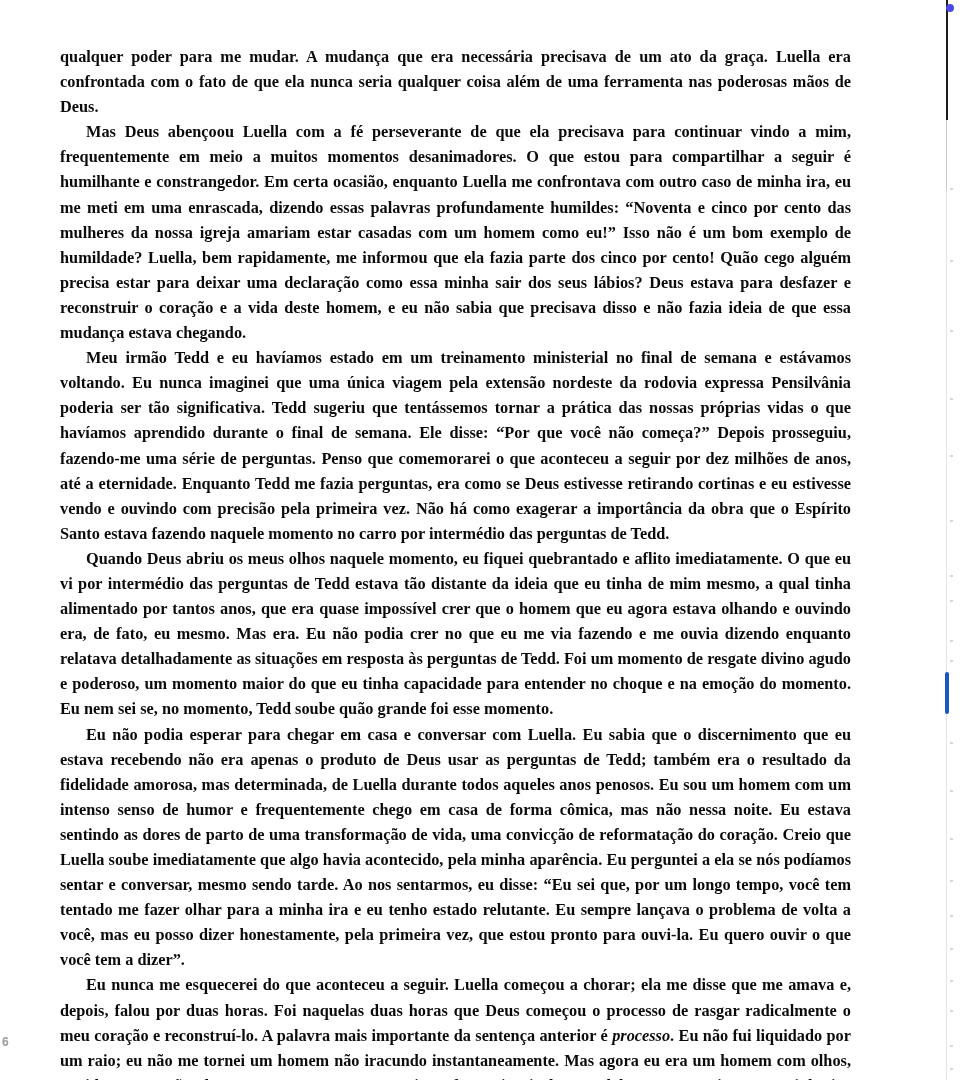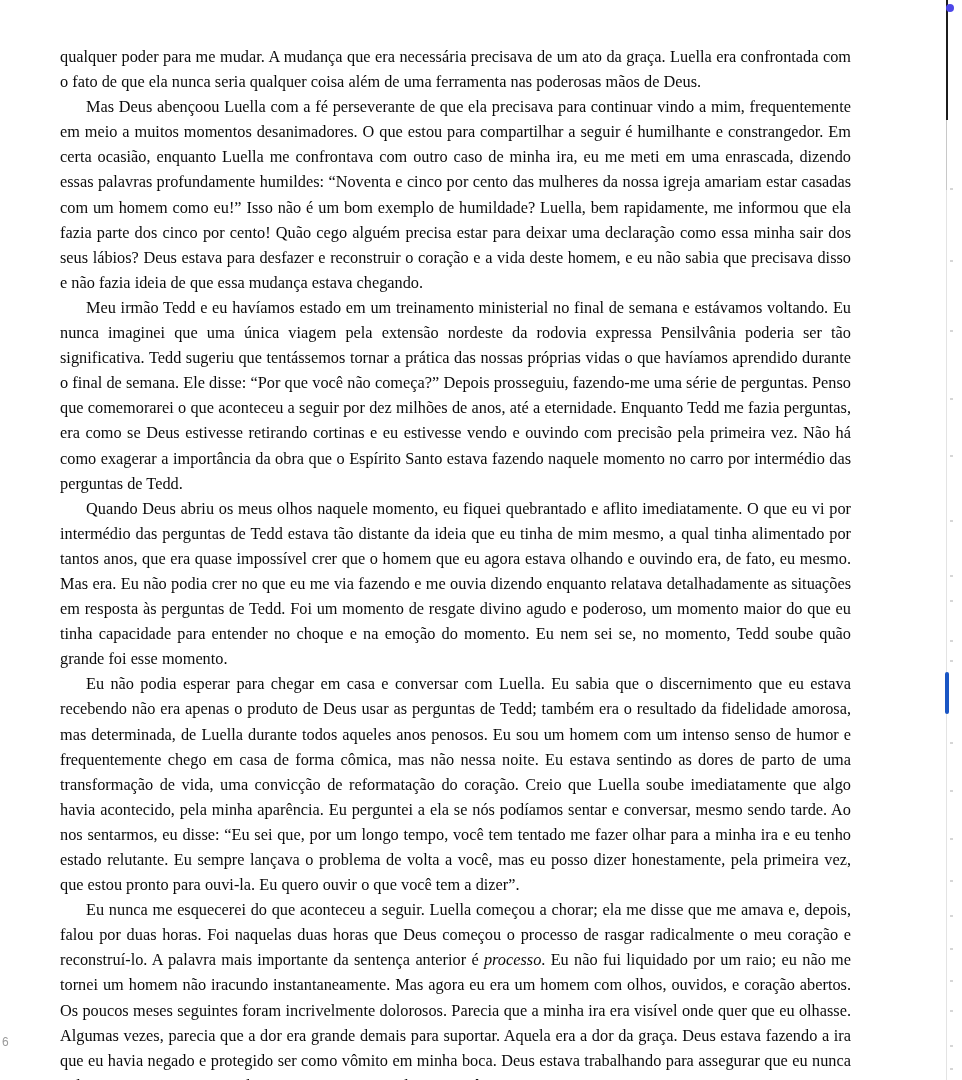--- a/index.html
+++ b/index.html
@@ -25,20 +25,21 @@
     overflow: hidden;
   }
 
   #page {
     position: absolute;
     left: 0;
     top: 0;
     width: 942px;
     height: 818px;
     background: #ffffff;
+    font-weight: bold;
   }
 
   #text-column {
     position: absolute;
     left: 60px;
     top: 44px;
     width: 791px;
   }
 
   .para {

